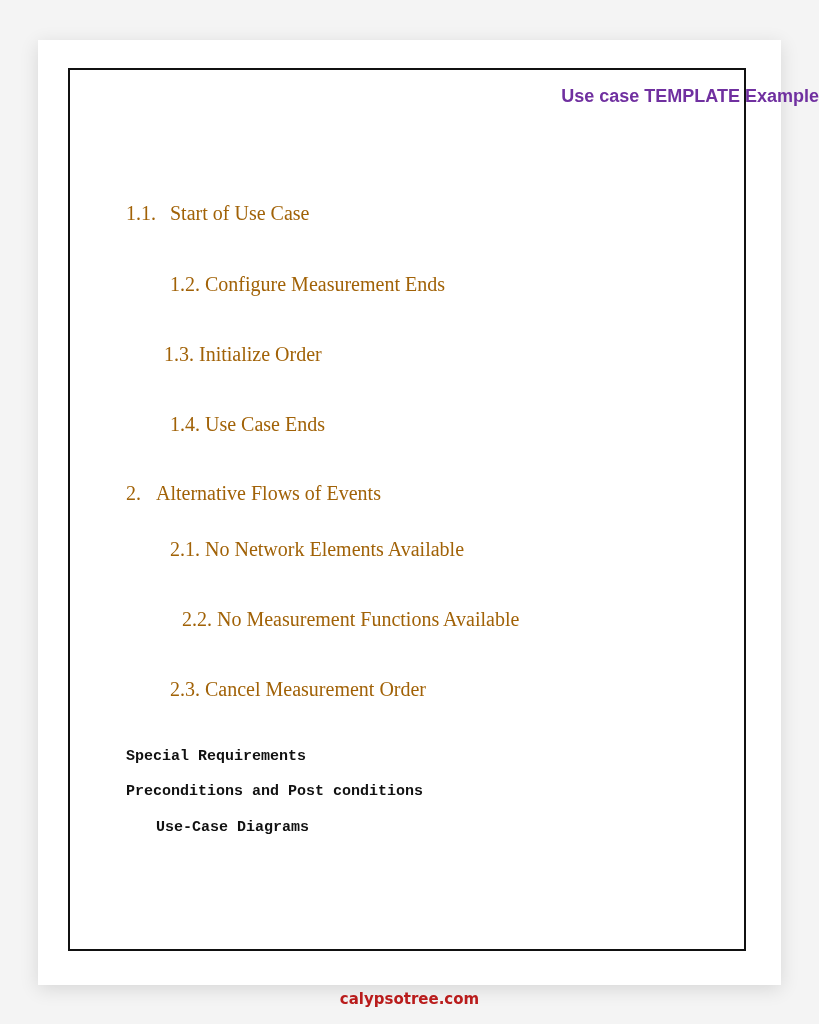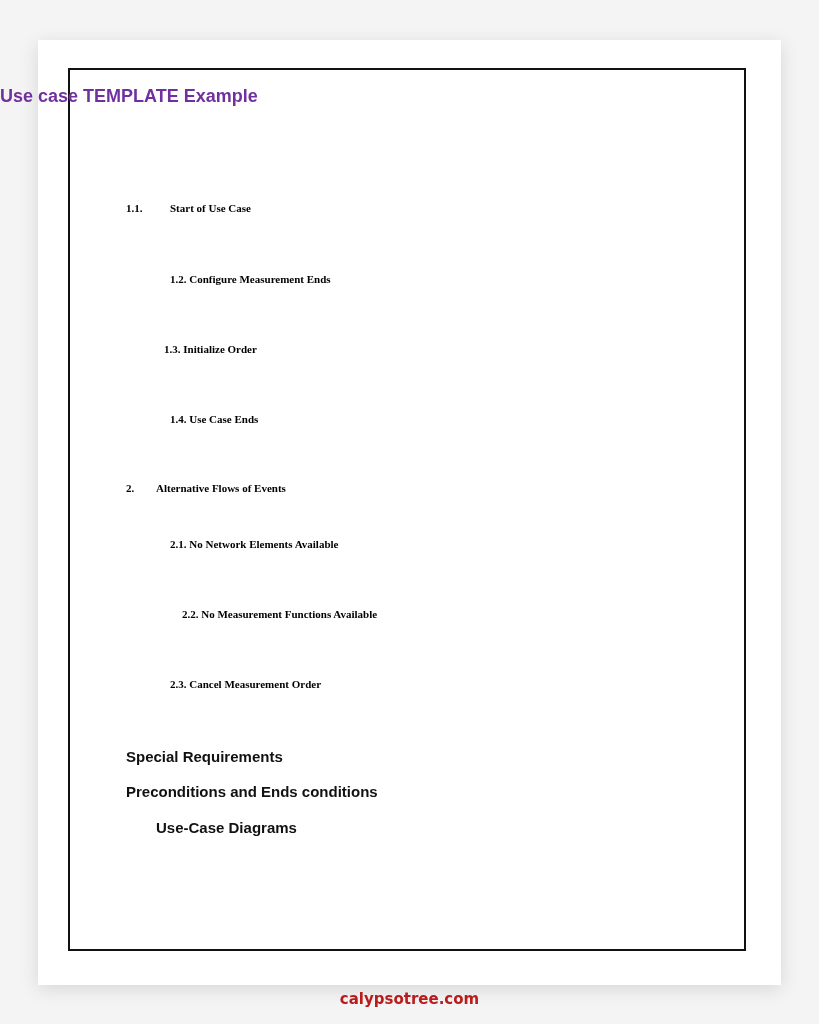--- a/index.html
+++ b/index.html
@@ -1,21 +1,21 @@
 <!DOCTYPE html>
 <html><head>
 <meta charset="utf-8">
 <style>
   html, body { margin:0; padding:0; }
   body { width:819px; height:1024px; background:#f4f4f4; position:relative; overflow:hidden; }
   .page { position:absolute; left:38px; top:40px; width:743px; height:945px; background:#fff; box-shadow:0 4px 18px rgba(0,0,0,0.12); }
   .frame { position:absolute; left:30px; top:28px; width:678px; height:883px; border:2px solid #111; box-sizing:border-box; }
-  .title { position:absolute; left:0; width:100%; top:86px; text-align:left; font-family:"Liberation Sans", sans-serif; font-weight:bold; font-size:18px; color:#7030a0; margin:0; }
-  .serif { position:absolute; font-family:"Liberation Serif", serif; font-weight:bold; font-size:11px; color:#000000; white-space:nowrap; }
-  .sans { position:absolute; font-family:Liberation Sans, sans-serif; font-weight:bold; font-size:15px; color:#111; white-space:nowrap; }
+  .title { position:absolute; left:0; width:100%; top:86px; text-align:right; font-family:"Liberation Sans", sans-serif; font-weight:bold; font-size:18px; color:#7030a0; margin:0; }
+  .serif { position:absolute; font-family:"Liberation Serif", serif; font-weight:normal; font-size:20px; color:#a16207; white-space:nowrap; }
+  .sans { position:absolute; font-family:Liberation Mono, monospace; font-weight:bold; font-size:15px; color:#111; white-space:nowrap; }
   .num { display:inline-block; }
   .footer { position:absolute; left:0; width:100%; top:990px; text-align:center; font-family:"DejaVu Sans", sans-serif; font-weight:bold; font-size:15px; color:#b91c1c; }
 </style>
 </head>
 <body>
 
 <div class="page">
   <div class="frame"></div>
 </div>
 
@@ -40,16 +40,16 @@
   <span>2.1.</span> <span>No Network Elements Available</span>
 </div>
 <div class="serif" style="left:170px; top:608px;margin-left:12px;">
   <span>2.2.</span> <span>No Measurement Functions Available</span>
 </div>
 <div class="serif" style="left:170px; top:678px;">
   <span>2.3.</span> <span>Cancel Measurement Order</span>
 </div>
 
 <div class="sans" style="left:126px; top:748px;">Special Requirements</div>
-<div class="sans" style="left:126px; top:783px;">Preconditions and Ends conditions</div>
+<div class="sans" style="left:126px; top:783px;">Preconditions and Post conditions</div>
 <div class="sans" style="left:126px; top:819px;margin-left:30px;">Use-Case Diagrams</div>
 
 <div class="footer">calypsotree.com</div>
 
 </body></html>

